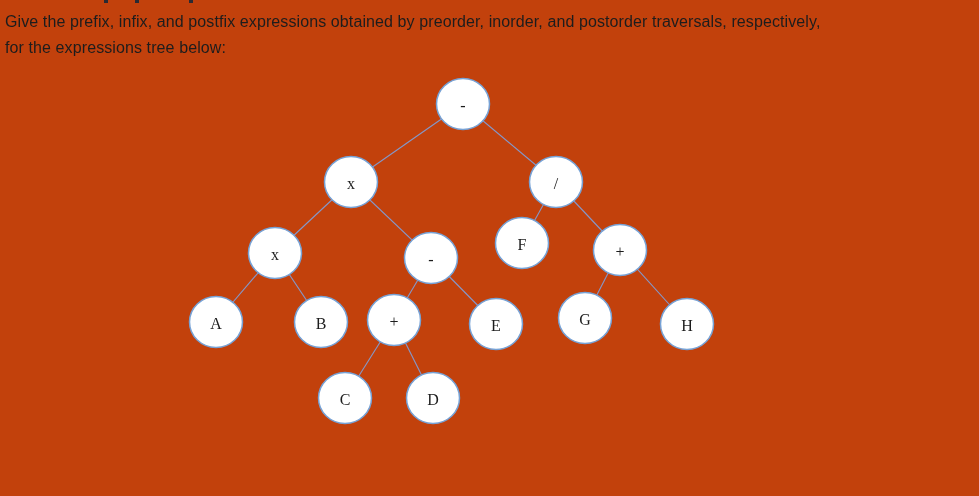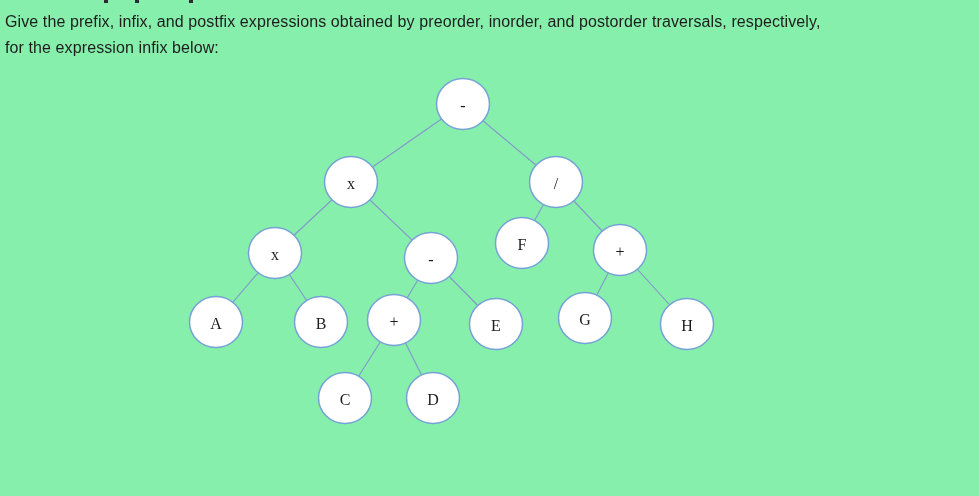--- a/index.html
+++ b/index.html
@@ -4,21 +4,21 @@
 <style>
   html, body {
     margin: 0;
     padding: 0;
     background: #ffffff;
   }
   .page {
     position: relative;
     width: 979px;
     height: 496px;
-    background: #86efac;
+    background: #c2410c;
     overflow: hidden;
     font-family: "Liberation Sans", sans-serif;
   }
   .question {
     position: absolute;
     top: 9px;
     left: 5px;
     width: 960px;
     color: #1d1d1d;
     font-size: 16px;
@@ -41,21 +41,21 @@
 <div class="page">
 
   <div>
       <div class="frag" style="left: 104px; top: 0px; width: 4px; height: 3px;"></div>
       <div class="frag" style="left: 135px; top: 0px; width: 4px; height: 3px;"></div>
       <div class="frag" style="left: 189px; top: 0px; width: 4px; height: 3px;"></div>
     </div>
 
   <div class="question">
     <div class="qline">Give the prefix, infix, and postfix expressions obtained by preorder, inorder, and postorder traversals, respectively,</div>
-    <div class="qline">for the expression infix below:</div>
+    <div class="qline">for the expressions tree below:</div>
   </div>
 
   <svg class="tree-svg" width="979" height="496" viewBox="0 0 979 496">
       <line x1="463" y1="104" x2="351" y2="182" stroke="#8498cb" stroke-width="1.1"></line>
       <line x1="463" y1="104" x2="556" y2="182" stroke="#8498cb" stroke-width="1.1"></line>
       <line x1="351" y1="182" x2="275" y2="253" stroke="#8498cb" stroke-width="1.1"></line>
       <line x1="351" y1="182" x2="431" y2="258" stroke="#8498cb" stroke-width="1.1"></line>
       <line x1="275" y1="253" x2="216" y2="322" stroke="#8498cb" stroke-width="1.1"></line>
       <line x1="275" y1="253" x2="321" y2="322" stroke="#8498cb" stroke-width="1.1"></line>
       <line x1="431" y1="258" x2="394" y2="320" stroke="#8498cb" stroke-width="1.1"></line>

